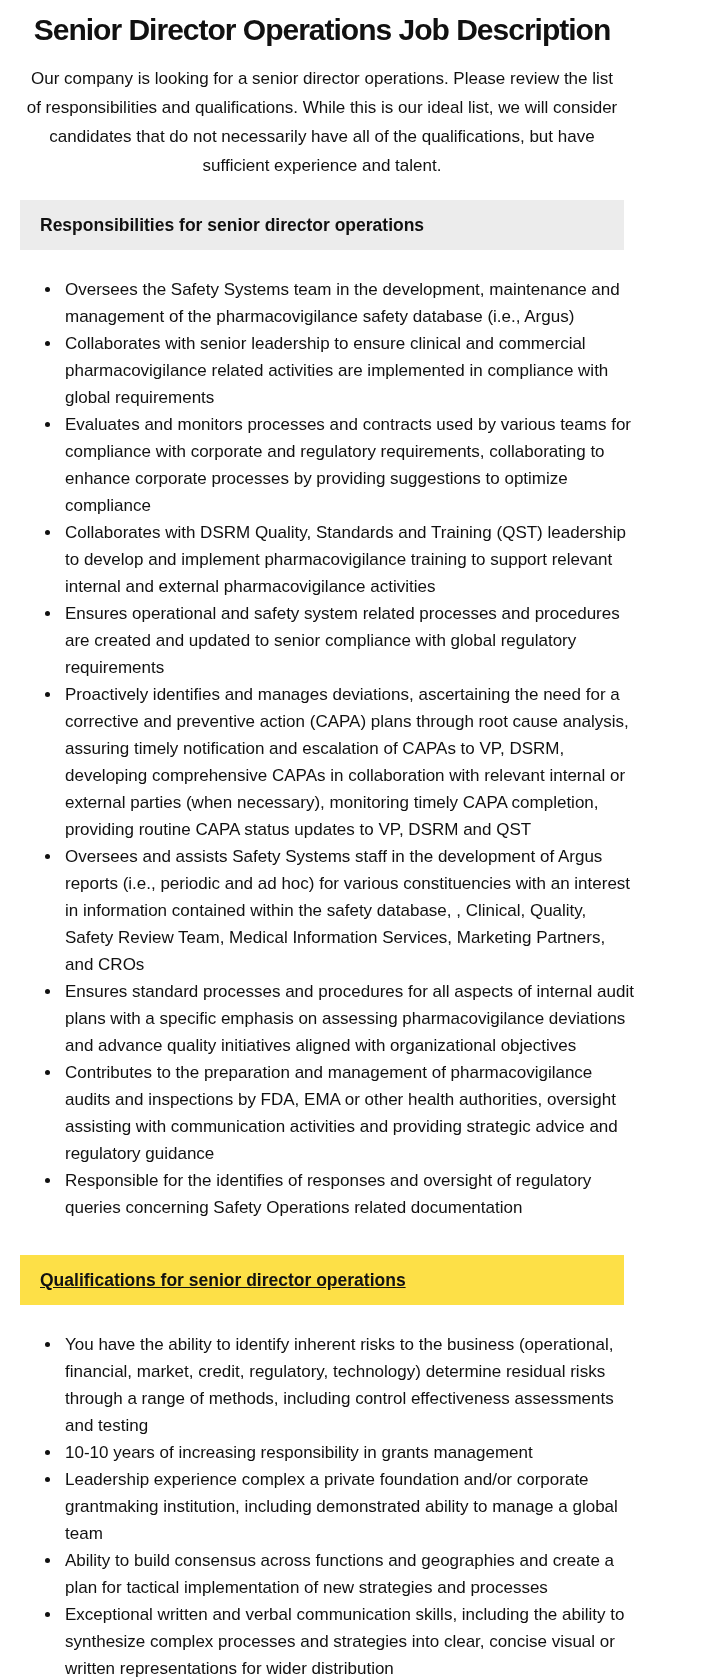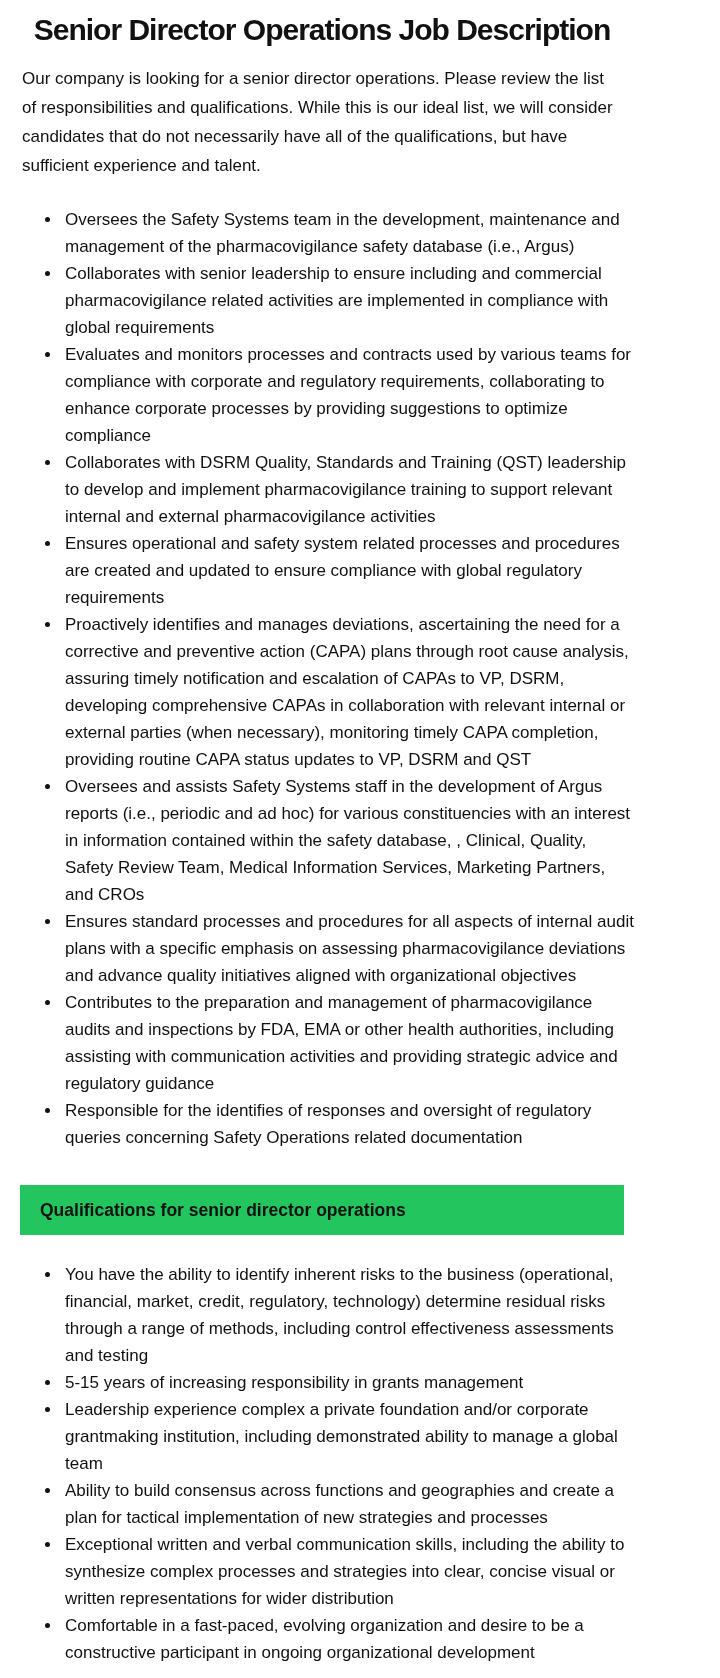--- a/index.html
+++ b/index.html
@@ -25,20 +25,21 @@
     font-weight: bold;
     text-align: center;
     letter-spacing: -1px;
     white-space: nowrap;
     margin: 8px 10px 16px 10px;
   }
   p.intro {
     margin: 0 22px 20px 22px;
     font-size: 17px;
     line-height: 29px;
+    text-align: center;
   }
   .section-header {
     margin: 0 20px;
     padding: 15px 20px;
     background: #ececec;
     font-size: 17.5px;
     font-weight: bold;
     line-height: 20px;
   }
   ul.bullets {
@@ -55,41 +56,44 @@
 </head>
 <body style="background: rgb(255, 255, 255); color: rgb(17, 17, 17);">
 
 <div class="page">
 
   <h1 class="page-title">Senior Director Operations Job Description</h1>
 
   <p class="intro">Our company is looking for a senior director operations. Please review the list of responsibilities and qualifications. While this is our ideal list, we will consider candidates that do not necessarily have all of the qualifications, but have sufficient experience and talent.</p>
 
   <section>
+    <div class="section-header" style="background: rgb(236, 236, 236);">
+      <span>Responsibilities for senior director operations</span>
+    </div>
     <ul class="bullets">
         <li>Oversees the Safety Systems team in the development, maintenance and management of the pharmacovigilance safety database (i.e., Argus)</li>
-        <li>Collaborates with senior leadership to ensure including and commercial pharmacovigilance related activities are implemented in compliance with global requirements</li>
+        <li>Collaborates with senior leadership to ensure clinical and commercial pharmacovigilance related activities are implemented in compliance with global requirements</li>
         <li>Evaluates and monitors processes and contracts used by various teams for compliance with corporate and regulatory requirements, collaborating to enhance corporate processes by providing suggestions to optimize compliance</li>
         <li>Collaborates with DSRM Quality, Standards and Training (QST) leadership to develop and implement pharmacovigilance training to support relevant internal and external pharmacovigilance activities</li>
-        <li>Ensures operational and safety system related processes and procedures are created and updated to ensure compliance with global regulatory requirements</li>
+        <li>Ensures operational and safety system related processes and procedures are created and updated to senior compliance with global regulatory requirements</li>
         <li>Proactively identifies and manages deviations, ascertaining the need for a corrective and preventive action (CAPA) plans through root cause analysis, assuring timely notification and escalation of CAPAs to VP, DSRM, developing comprehensive CAPAs in collaboration with relevant internal or external parties (when necessary), monitoring timely CAPA completion, providing routine CAPA status updates to VP, DSRM and QST</li>
         <li>Oversees and assists Safety Systems staff in the development of Argus reports (i.e., periodic and ad hoc) for various constituencies with an interest in information contained within the safety database, , Clinical, Quality, Safety Review Team, Medical Information Services, Marketing Partners, and CROs</li>
         <li>Ensures standard processes and procedures for all aspects of internal audit plans with a specific emphasis on assessing pharmacovigilance deviations and advance quality initiatives aligned with organizational objectives</li>
-        <li>Contributes to the preparation and management of pharmacovigilance audits and inspections by FDA, EMA or other health authorities, including assisting with communication activities and providing strategic advice and regulatory guidance</li>
+        <li>Contributes to the preparation and management of pharmacovigilance audits and inspections by FDA, EMA or other health authorities, oversight assisting with communication activities and providing strategic advice and regulatory guidance</li>
         <li>Responsible for the identifies of responses and oversight of regulatory queries concerning Safety Operations related documentation</li>
       </ul>
   </section>
 
   <section>
-    <div class="section-header" style="background: #22c55e;">
+    <div class="section-header" style="background: #fde047; text-decoration: underline;">
       <span>Qualifications for senior director operations</span>
     </div>
     <ul class="bullets">
         <li>You have the ability to identify inherent risks to the business (operational, financial, market, credit, regulatory, technology) determine residual risks through a range of methods, including control effectiveness assessments and testing</li>
-        <li>5-15 years of increasing responsibility in grants management</li>
+        <li>10-10 years of increasing responsibility in grants management</li>
         <li>Leadership experience complex a private foundation and/or corporate grantmaking institution, including demonstrated ability to manage a global team</li>
         <li>Ability to build consensus across functions and geographies and create a plan for tactical implementation of new strategies and processes</li>
         <li>Exceptional written and verbal communication skills, including the ability to synthesize complex processes and strategies into clear, concise visual or written representations for wider distribution</li>
         <li>Comfortable in a fast-paced, evolving organization and desire to be a constructive participant in ongoing organizational development</li>
       </ul>
   </section>
 
 </div>
 
 </body></html>

